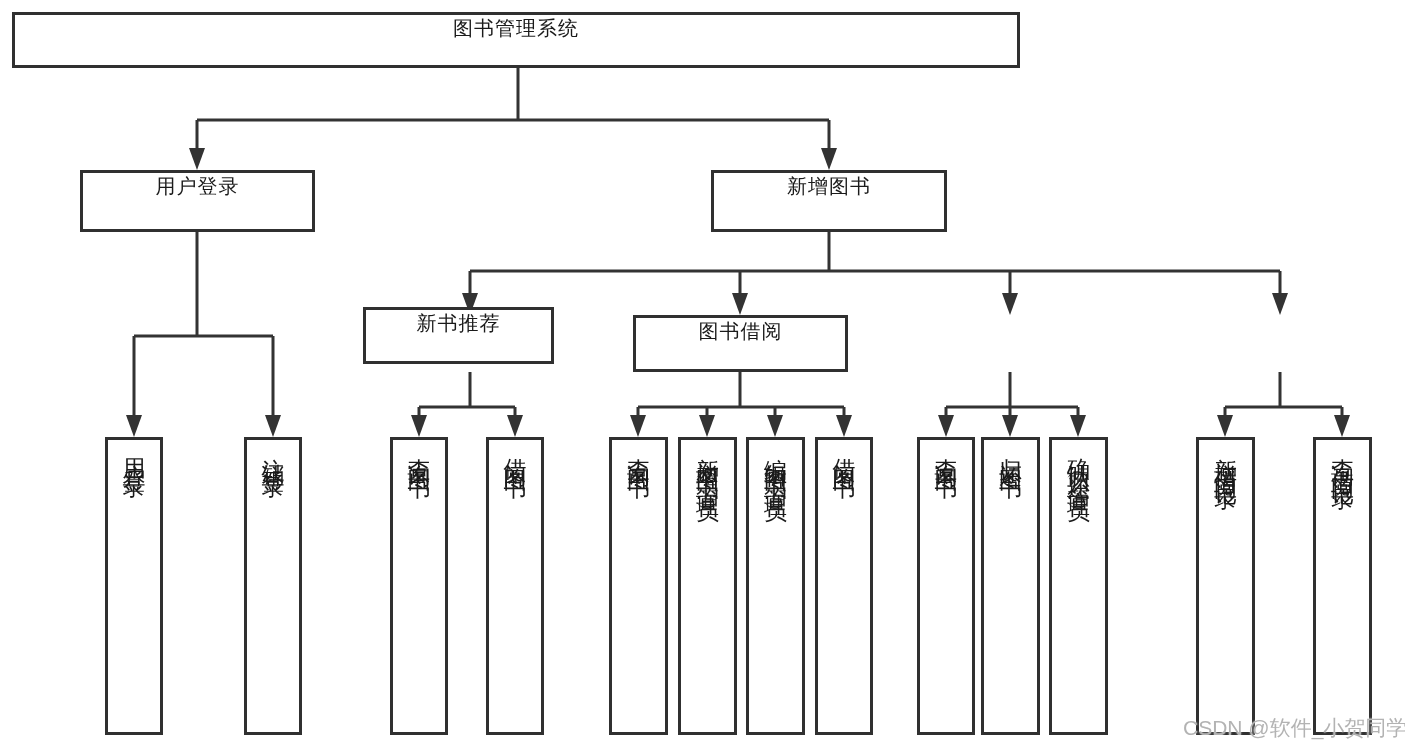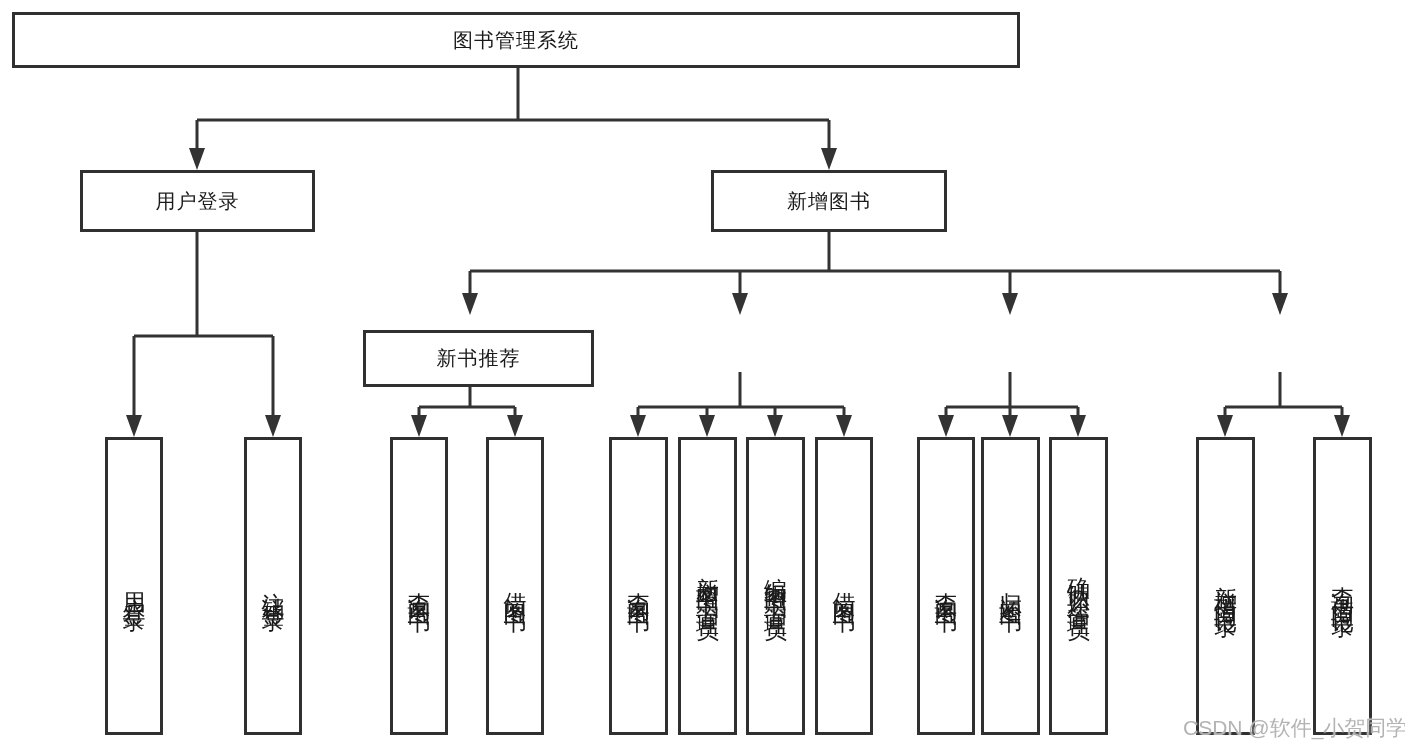--- a/index.html
+++ b/index.html
@@ -20,21 +20,20 @@
     left: 0;
     top: 0;
     z-index: 1;
   }
   .box {
     position: absolute;
     box-sizing: border-box;
     background: #ffffff;
     border: 3px solid #303030;
     display: flex;
-    align-items: center;
     justify-content: center;
     color: #1a1a1a;
     z-index: 2;
   }
   .box .hlabel {
     font-size: 20px;
     letter-spacing: 1px;
     white-space: nowrap;
   }
   .leaf .vlabel {
@@ -105,22 +104,25 @@
     <span class="hlabel">图书管理系统</span>
   </div>
 
   <div class="box" style="left:80px;top:170px;width:235px;height:62px">
     <span class="hlabel">用户登录</span>
   </div>
   <div class="box" style="left:711px;top:170px;width:236px;height:62px">
     <span class="hlabel">新增图书</span>
   </div>
 
-  <div class="box" style="left:363px;top:330px;width:231px;height:57px">
+  <div class="box" style="left:363px;top:307px;width:191px;height:57px">
     <span class="hlabel">新书推荐</span>
+  </div>
+  <div class="box" style="left:633px;top:315px;width:215px;height:57px">
+    <span class="hlabel">图书借阅</span>
   </div>
 
   <div class="box leaf" style="left:105px;top:437px;width:58px;height:298px">
     <span class="vlabel">用户登录</span>
   </div>
   <div class="box leaf" style="left:244px;top:437px;width:58px;height:298px">
     <span class="vlabel">注销登录</span>
   </div>
 
   <div class="box leaf" style="left:390px;top:437px;width:58px;height:298px">

